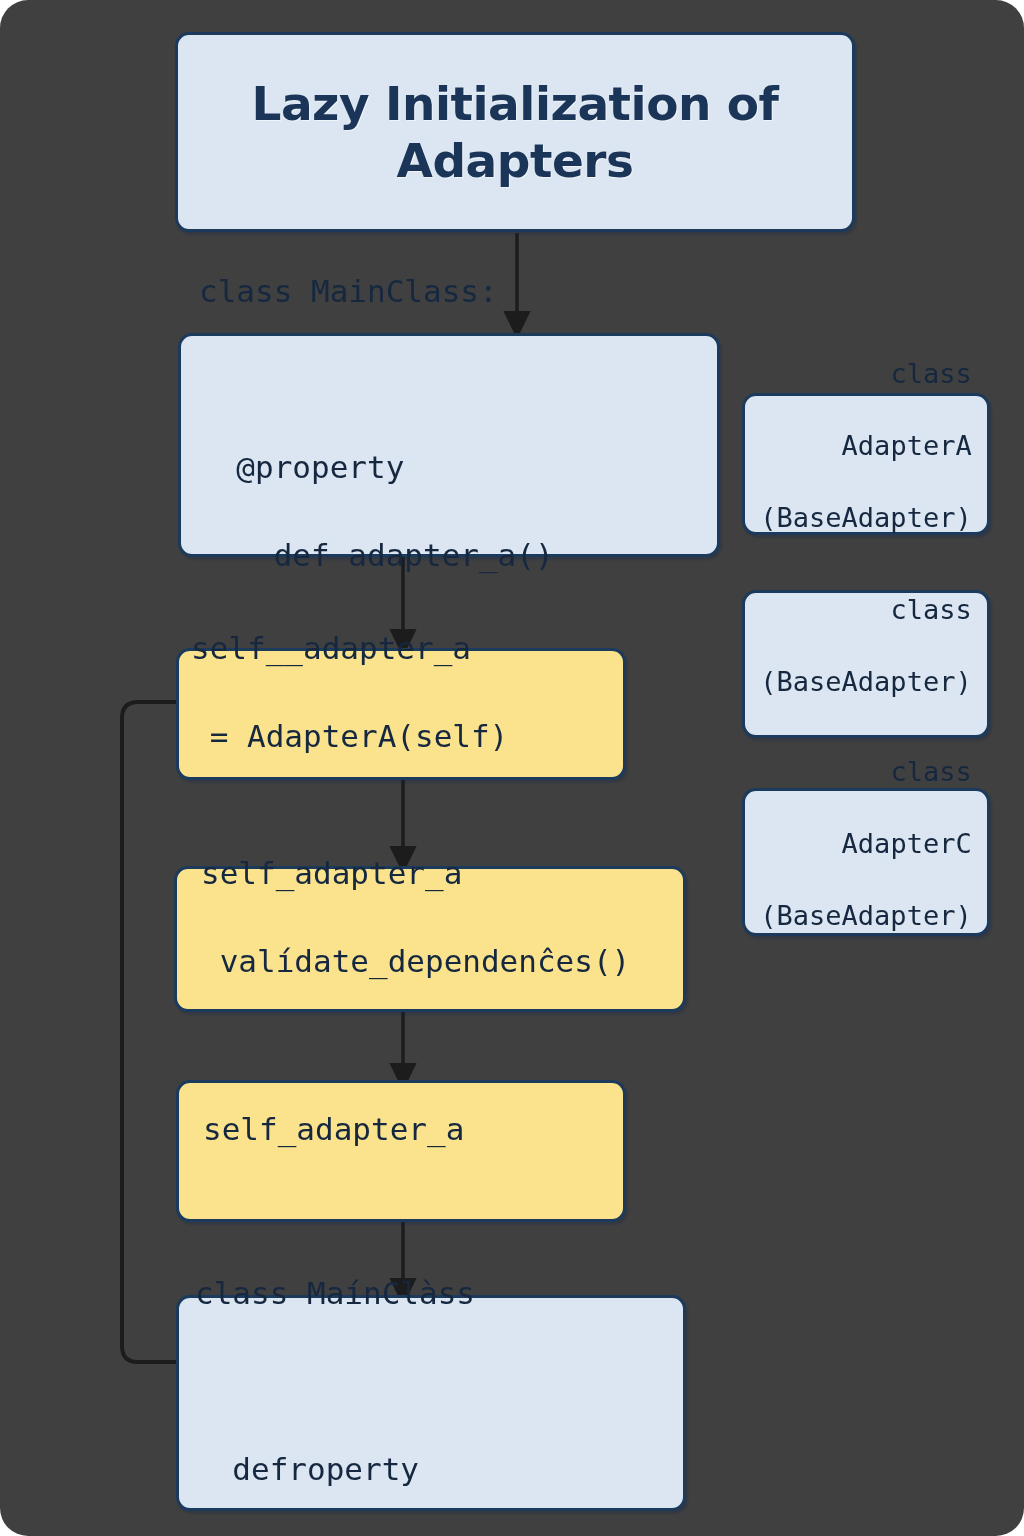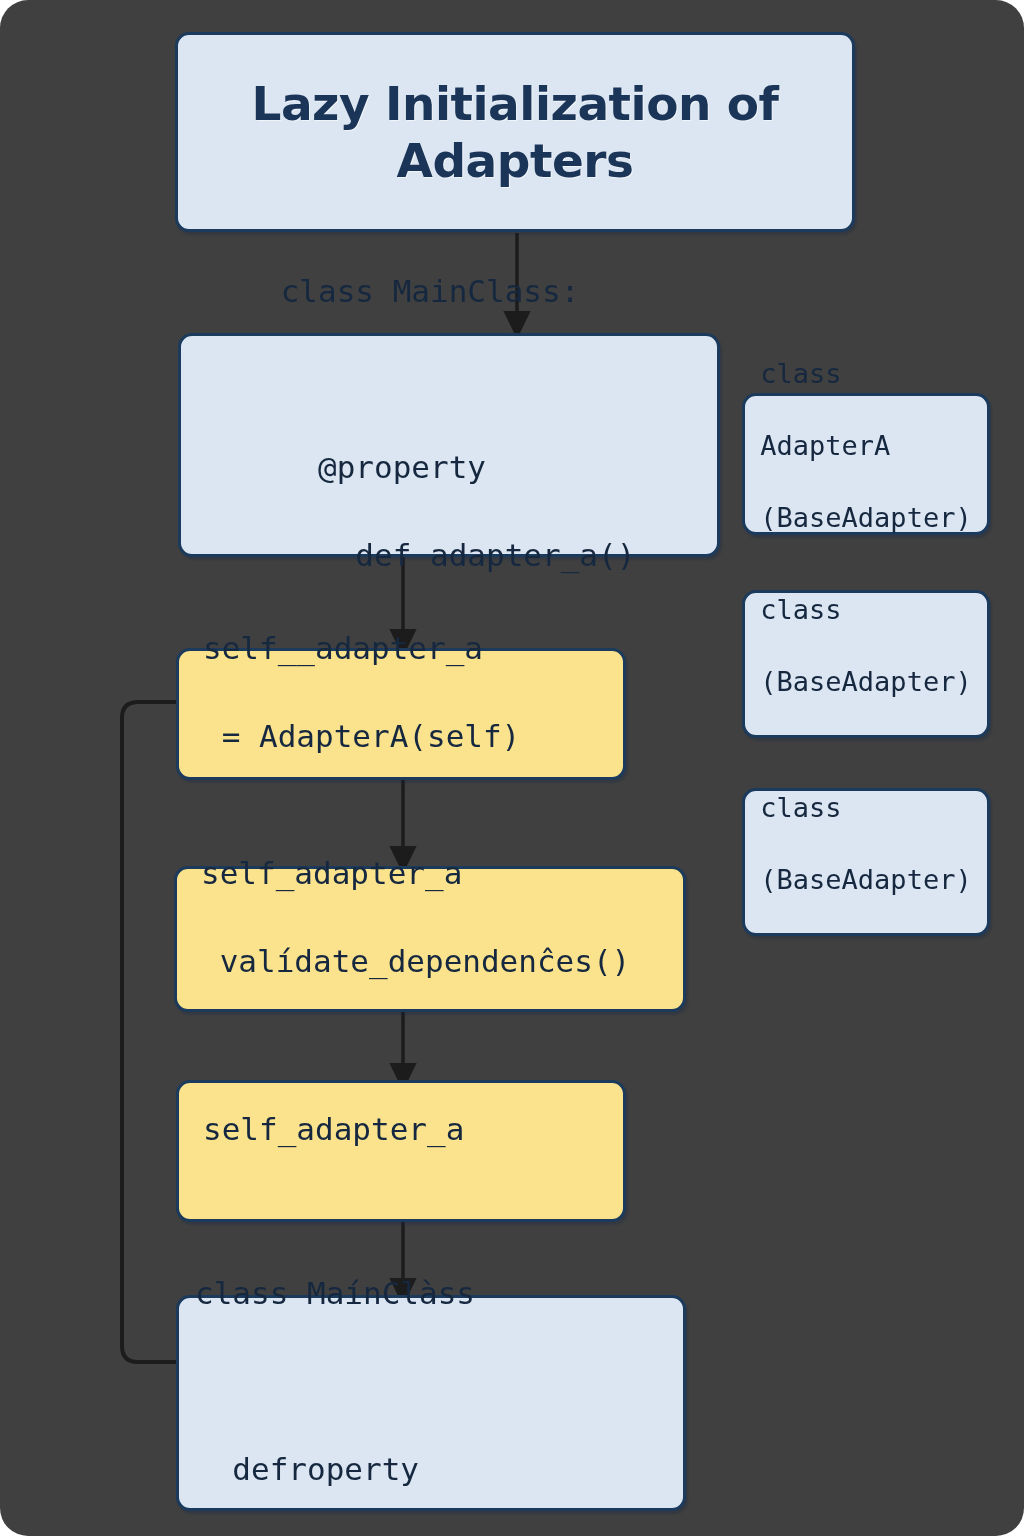--- a/index.html
+++ b/index.html
@@ -42,21 +42,21 @@
     text-shadow: 1px 1px 0 rgba(255,255,255,0.55);
   }
   .code {
     font-family: "DejaVu Sans Mono", monospace;
     font-size: 31px;
     line-height: 1.42;
     white-space: pre;
     text-align: left;
   }
   .code.side {
-    text-align: left;
+    text-align: right;
     font-size: 27px;
     line-height: 1.33;
   }
   .code .it { }
 
   svg#wires {
     position: absolute;
     left: 0; top: 0;
     width: 1024px; height: 1536px;
     z-index: 1;
@@ -88,30 +88,30 @@
     <path d="M 176,702 L 138,702 Q 122,702 122,718 L 122,1346 Q 122,1362 138,1362 L 176,1362" fill="none" stroke="#1c1c1c" stroke-width="4"></path>
   </svg>
 
   <div class="node blue title-node" style="left:175px; top:32px; width:680px; height:200px;">
     <div>
       <div>Lazy Initialization of</div>
       <div>Adapters</div>
     </div>
   </div>
 
-  <div class="node blue" style="left:178px; top:333px; width:542px; height:224px; justify-content:center; padding-left:18px;">
+  <div class="node blue" style="left:178px; top:333px; width:542px; height:224px; justify-content:flex-start; padding-left:18px;">
     <div class="code">
 <div>class MainClass:</div>
 <div>&nbsp;</div>
 <div>  @property</div>
 <div>    def adapter_a()</div>
     </div>
   </div>
 
-  <div class="node yellow" style="left:176px; top:648px; width:450px; height:132px; justify-content:flex-start; padding-left:24px;">
+  <div class="node yellow" style="left:176px; top:648px; width:450px; height:132px; justify-content:flex-start; padding-left:12px;">
     <div class="code">
 <div>self__adapter_a</div>
 <div> = AdapterA(self)</div>
     </div>
   </div>
 
   <div class="node yellow" style="left:174px; top:866px; width:512px; height:146px; justify-content:flex-start; padding-left:24px;">
     <div class="code">
 <div>self_adapter_a</div>
 <div> valídate_dependenĉes()</div>
@@ -143,17 +143,18 @@
   <div class="node blue" style="left:742px; top:590px; width:248px; height:148px;">
     <div class="code side">
 <div>class</div>
 <div>(BaseAdapter)</div>
     </div>
   </div>
 
   <div class="node blue" style="left:742px; top:788px; width:248px; height:148px;">
     <div class="code side">
 <div>class</div>
+<div>AdapterC</div>
 <div>(BaseAdapter)</div>
     </div>
   </div>
 
 </div>
 
 </body></html>

